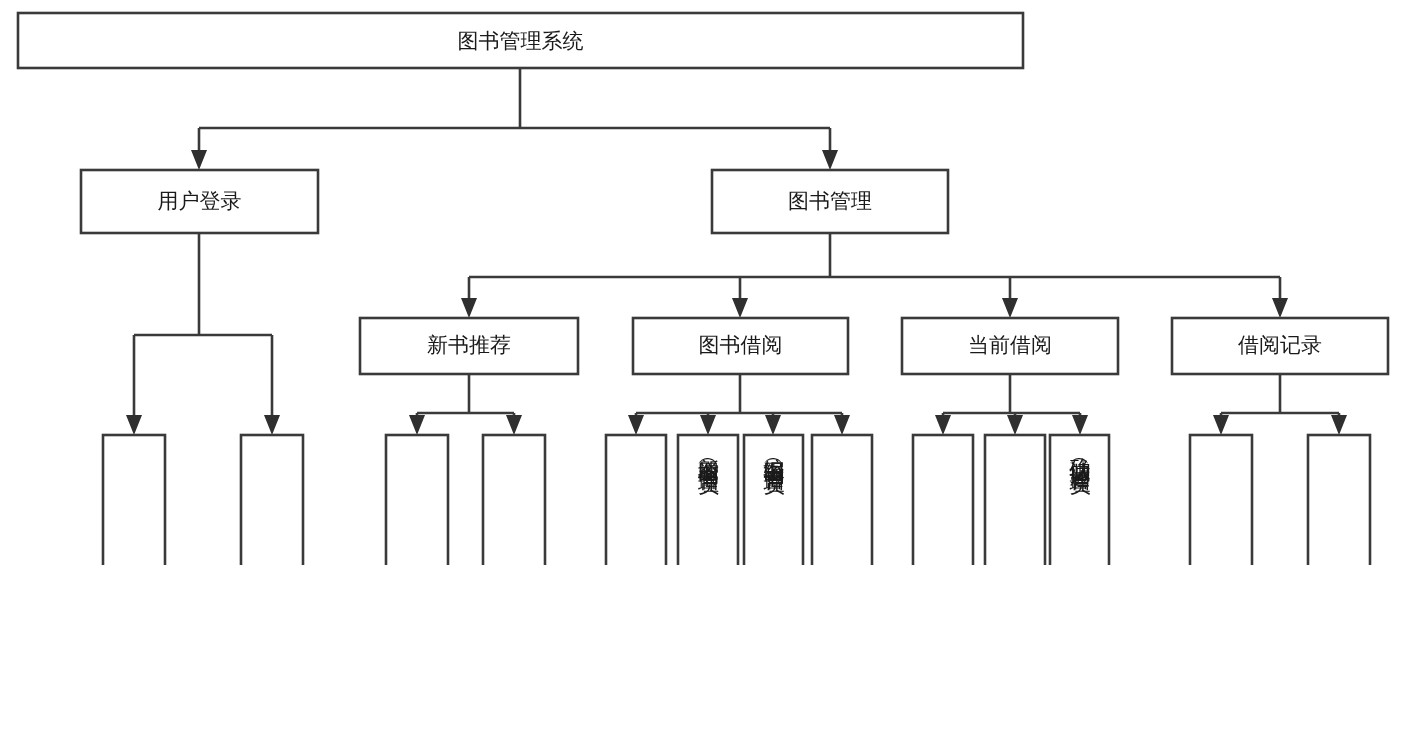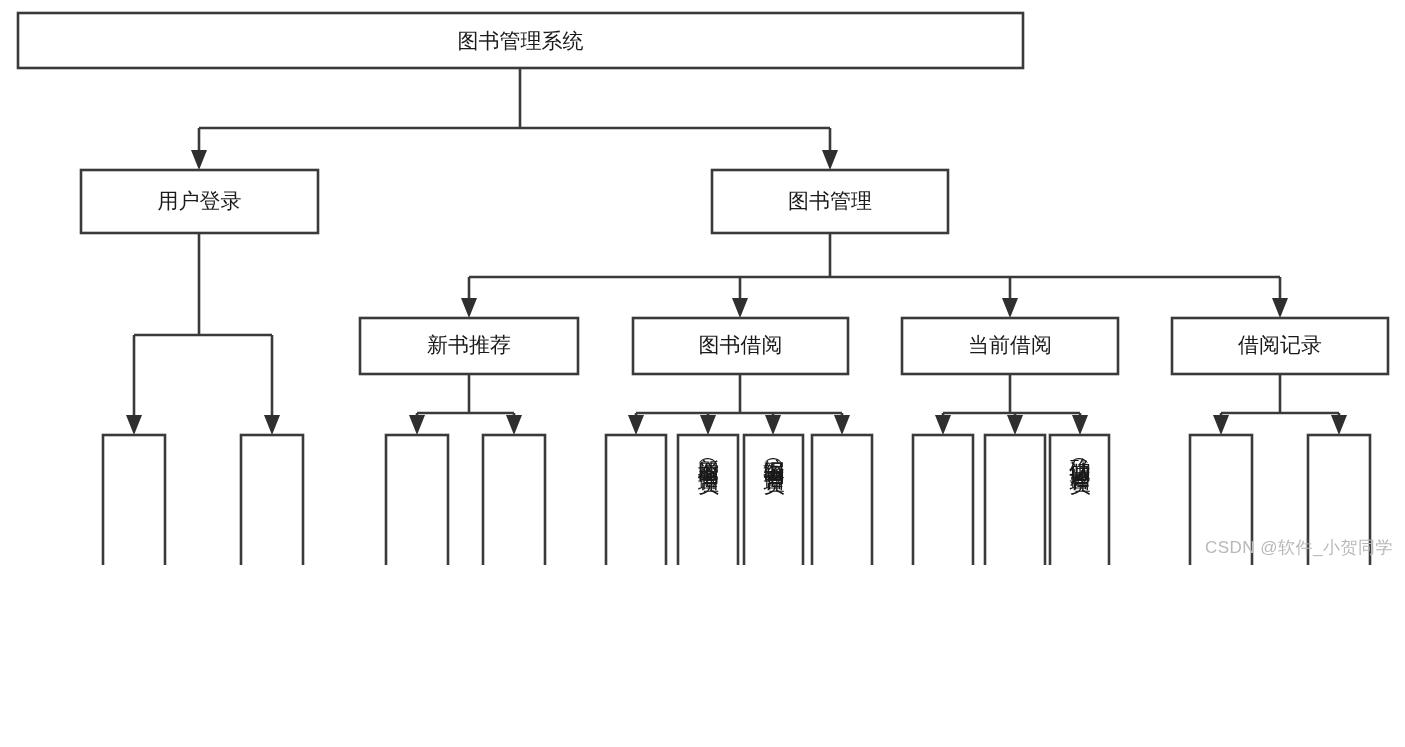--- a/index.html
+++ b/index.html
@@ -245,14 +245,13 @@
   <div class="leaf-label-wrap" style="left:1050px;top:435px;width:59px;height:298px;align-items:flex-start;">
     <span class="leaf-label" style="margin-top:6px;">确认归还（管理员）</span>
   </div>
   <div class="leaf-label-wrap" style="left:1190px;top:435px;width:62px;height:298px;">
     <span class="leaf-label">新增借阅记录</span>
   </div>
   <div class="leaf-label-wrap" style="left:1308px;top:435px;width:62px;height:298px;">
     <span class="leaf-label">查询借阅记录</span>
   </div>
 
-  <div class="watermark">CSDN @软件_小贺同学</div>
 </div>
 
 </body></html>

